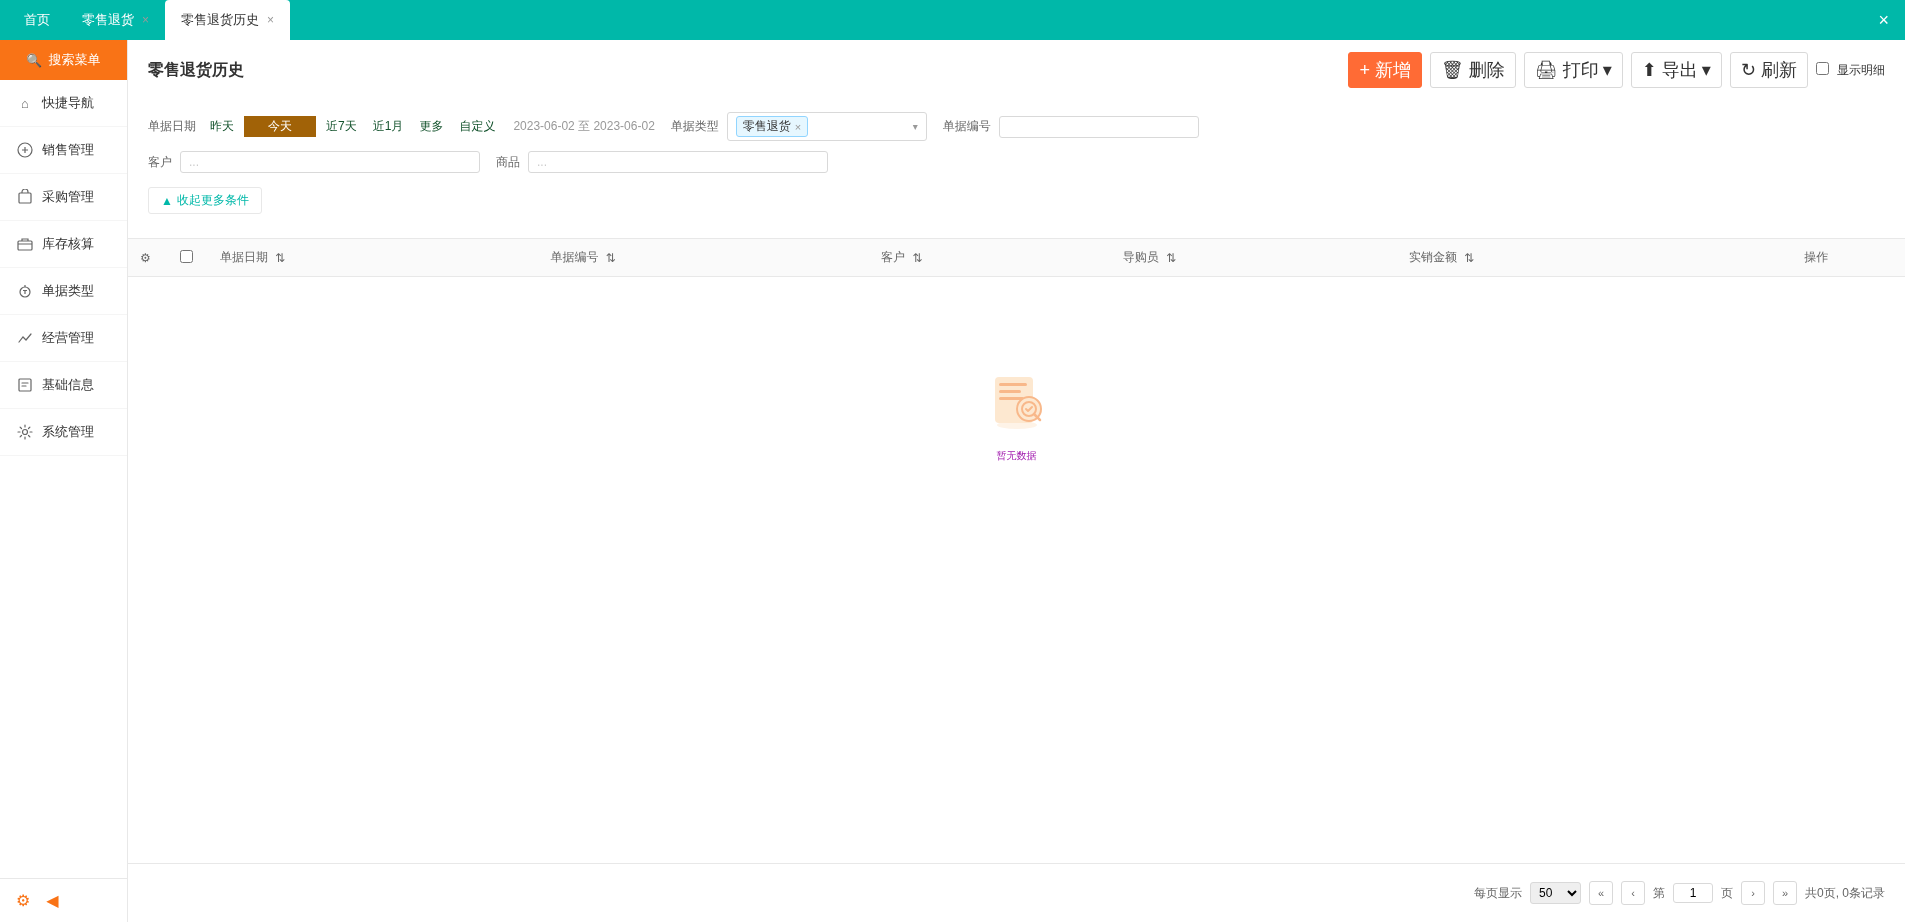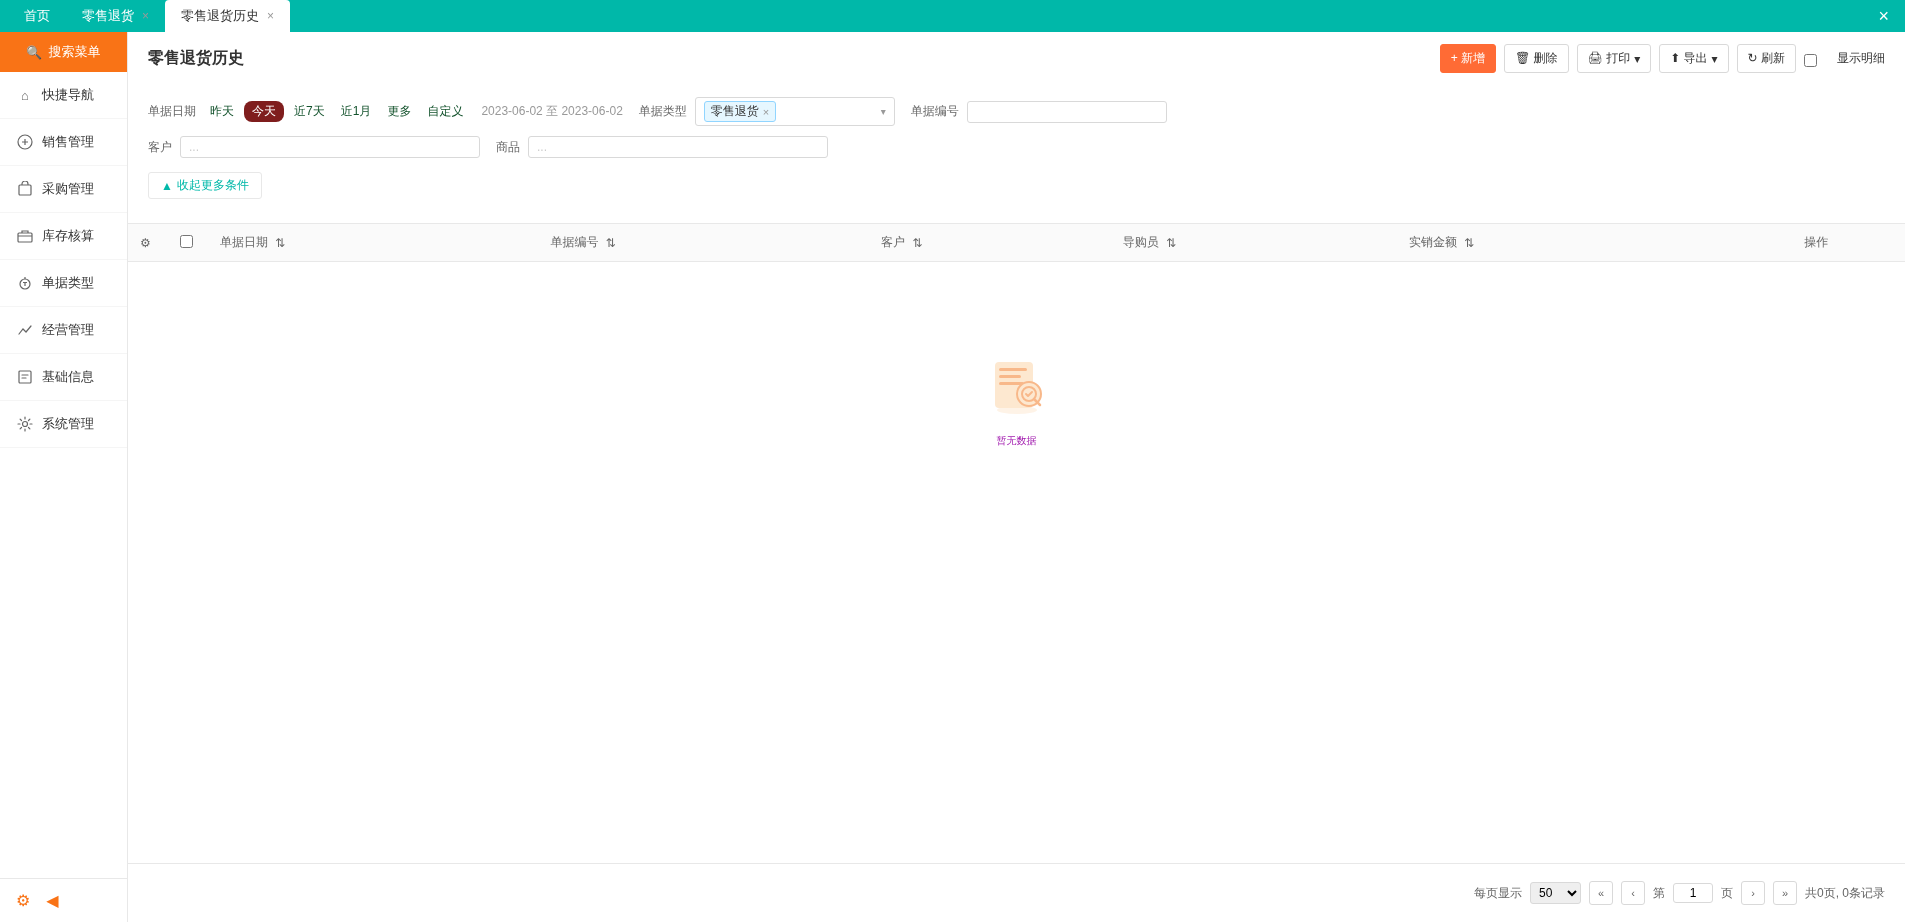--- a/index.html
+++ b/index.html
@@ -1,21 +1,21 @@
 <!DOCTYPE html>
 <html><head>
   <meta charset="utf-8">
   <style>
     * { box-sizing: border-box; margin: 0; padding: 0; }
     body { font-family: "Microsoft YaHei", "PingFang SC", sans-serif; font-size: 13px; background: #f5f5f5; display: flex; flex-direction: column; height: 922px; overflow: hidden; }
 
     
     .top-nav {
       background: #00b8a9;
-      height: 32px;
+      height: 40px;
       display: flex;
       align-items: center;
       padding: 0 0 0 8px;
       flex-shrink: 0;
     }
     .top-nav-tabs {
       display: flex;
       align-items: center;
       height: 100%;
       flex: 1;
@@ -144,34 +144,34 @@
       gap: 8px;
     }
     .toolbar-btn {
       display: flex;
       align-items: center;
       gap: 4px;
       padding: 5px 10px;
       border: 1px solid #d9d9d9;
       background: #fff;
       border-radius: 3px;
-      font-size: 12px;
+      font-size: 18px;
       color: #333;
       cursor: pointer;
       white-space: nowrap;
     }
     .toolbar-btn.primary {
       background: #ff6b35;
       color: #fff;
       border-color: #ff6b35;
     }
     .display-toggle {
       display: flex;
-      align-items: flex-end;
-      gap: 20px;
+      align-items: flex-start;
+      gap: 8px;
       font-size: 12px;
       color: #333;
     }
     .display-toggle input { cursor: pointer; }
 
     
     .filter-area {
       padding: 12px 0;
     }
     .filter-row {
@@ -197,24 +197,24 @@
       gap: 4px;
     }
     .date-btn {
       padding: 2px 6px;
       font-size: 12px;
       color: #14532d;
       cursor: pointer;
       border-radius: 2px;
     }
     .date-btn.active {
-      background: #7f1d1d;
+      background: #a16207;
       color: #fff;
-      border-radius: 8px;
-      padding: 2px 8px;
+      border-radius: 0;
+      padding: 2px 24px;
     }
     .date-range-text {
       font-size: 12px;
       color: #999;
       margin-left: 4px;
     }
     .filter-select {
       display: flex;
       align-items: center;
       border: 1px solid #d9d9d9;

